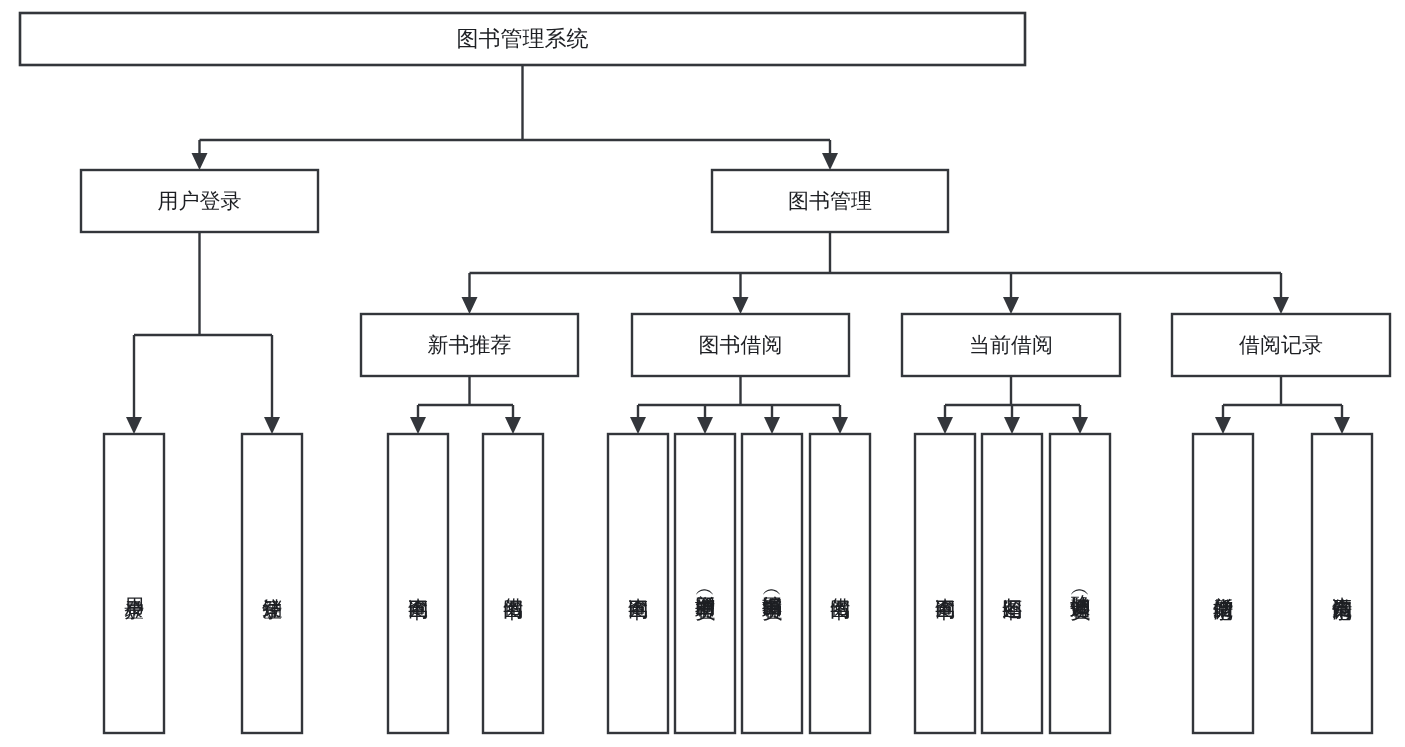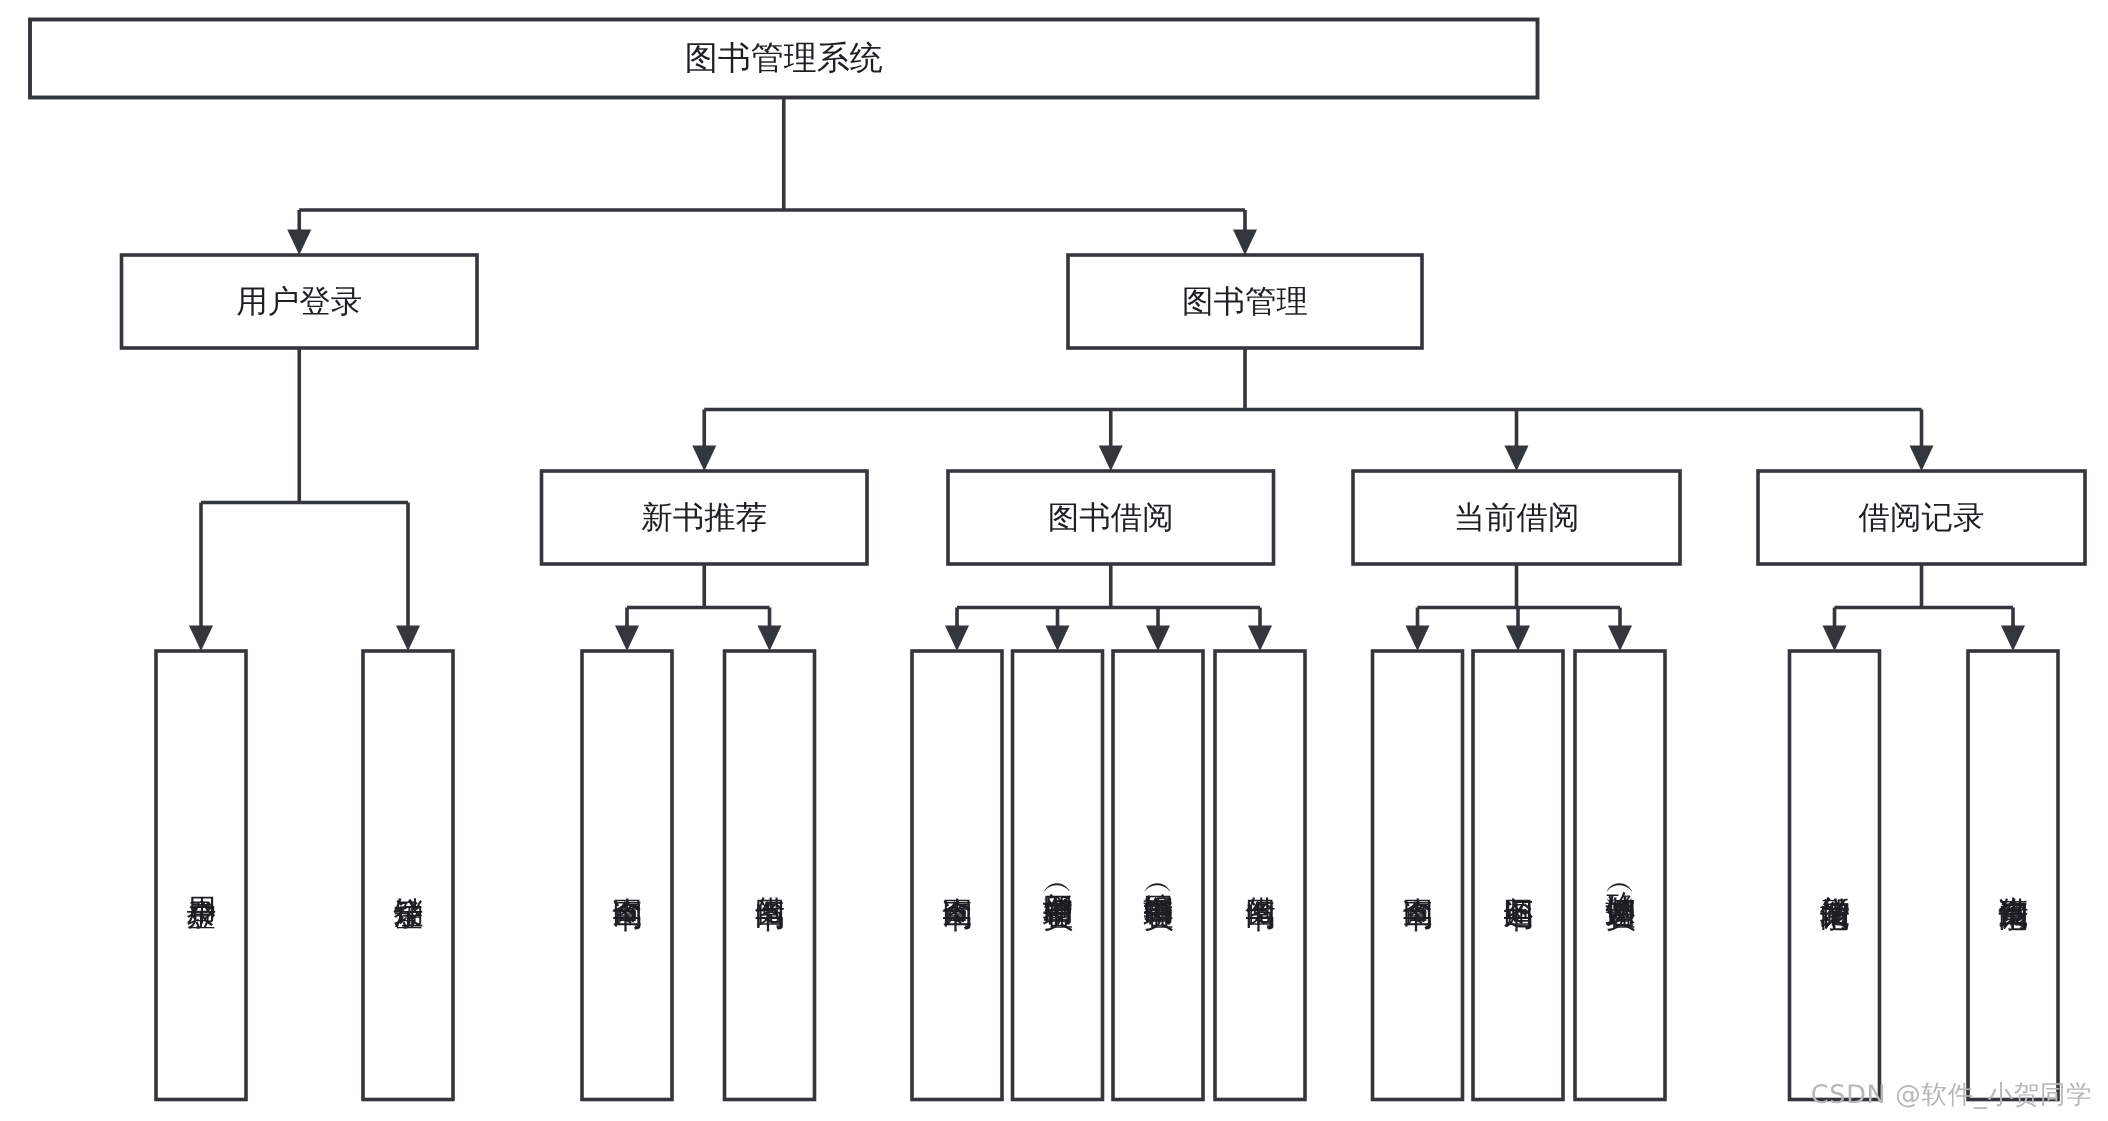--- a/index.html
+++ b/index.html
@@ -215,14 +215,13 @@
       <div class="vlabel-wrap" style="left: 1050px; top: 434px; width: 60px; height: 299px;">
         <span class="vlabel-text">确认归还（管理员）</span>
       </div>
       <div class="vlabel-wrap" style="left: 1193px; top: 434px; width: 60px; height: 299px;">
         <span class="vlabel-text">新增借阅记录</span>
       </div>
       <div class="vlabel-wrap" style="left: 1312px; top: 434px; width: 60px; height: 299px;">
         <span class="vlabel-text">查询借阅记录</span>
       </div>
     </div>
-  <div id="watermark">CSDN @软件_小贺同学</div>
 </div>
 
 </body></html>

